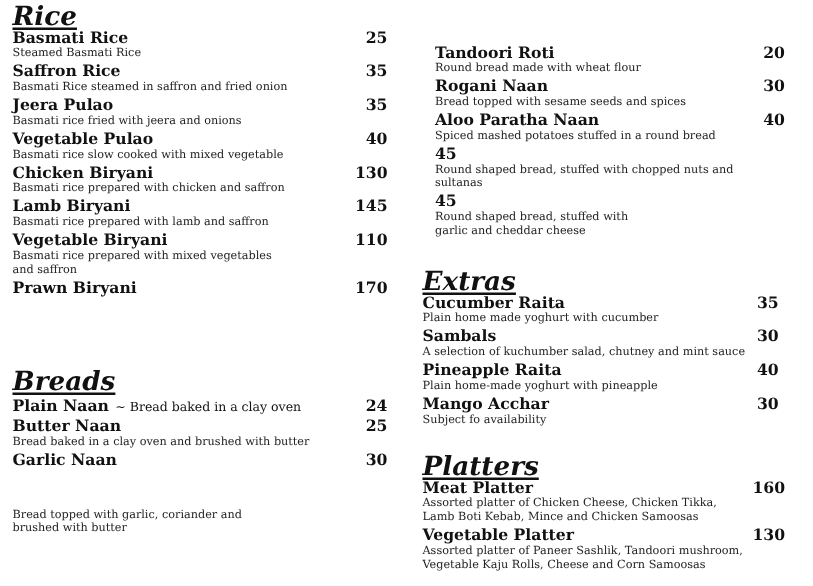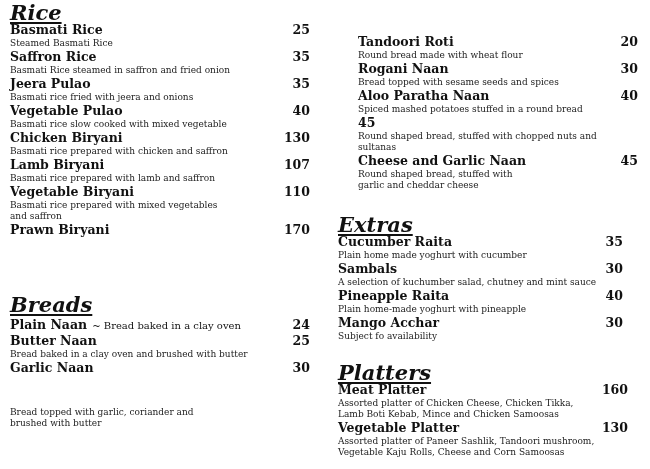--- a/index.html
+++ b/index.html
@@ -55,21 +55,21 @@
     <div class="item">
       <div class="name-row">
           <span class="name">Chicken Biryani</span>
           <span class="price">130</span>
         </div>
       <div class="desc">Basmati rice prepared with chicken and saffron</div>
     </div>
     <div class="item">
       <div class="name-row">
           <span class="name">Lamb Biryani</span>
-          <span class="price">107</span>
+          <span class="price">145</span>
         </div>
       <div class="desc">Basmati rice prepared with lamb and saffron</div>
     </div>
     <div class="item">
       <div class="name-row">
           <span class="name">Vegetable Biryani</span>
           <span class="price">110</span>
         </div>
       <div class="desc" style="width:210px;">Basmati rice prepared with mixed vegetables and saffron</div>
     </div>
@@ -100,21 +100,21 @@
       <div class="name-row">
           <span class="name">Garlic Naan</span>
           <span class="price">30</span>
         </div>
       <div class="desc" style="width:190px;margin-top:31px;">Bread topped with garlic, coriander and brushed with butter</div>
     </div>
   </div>
 </div>
 
 <div class="col col-right">
-  <div style="position:absolute;top:34px;left:20px;width:280px;">
+  <div style="position:absolute;top:34px;left:10px;width:280px;">
     <div class="item">
       <div class="name-row">
           <span class="name">Tandoori Roti</span>
           <span class="price">20</span>
         </div>
       <div class="desc">Round bread made with wheat flour</div>
     </div>
     <div class="item">
       <div class="name-row">
           <span class="name">Rogani Naan</span>
@@ -130,21 +130,20 @@
       <div class="desc">Spiced mashed potatoes stuffed in a round bread</div>
     </div>
     <div class="item">
       <div class="name-row">
           <span class="price">45</span>
         </div>
       <div class="desc" style="width:240px;">Round shaped bread, stuffed with chopped nuts and sultanas</div>
     </div>
     <div class="item">
       <div class="name-row">
-          <span class="name">Cheese and Garlic Naan</span>
           <span class="price">45</span>
         </div>
       <div class="desc" style="width:180px;">Round shaped bread, stuffed with garlic and cheddar cheese</div>
     </div>
   </div>
 
   <div style="position:absolute;top:216px;width:285px;">
     <h2 class="heading">Extras</h2>
     <div style="width:285px;">
     <div class="item">

